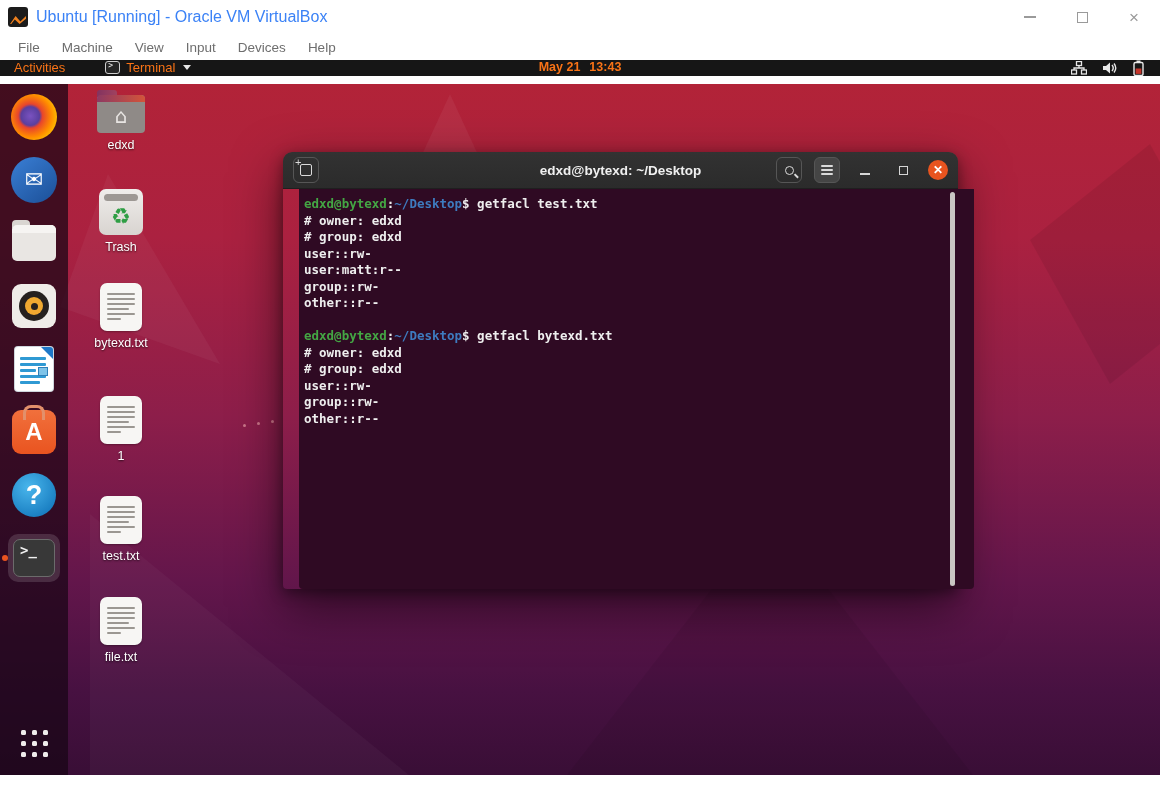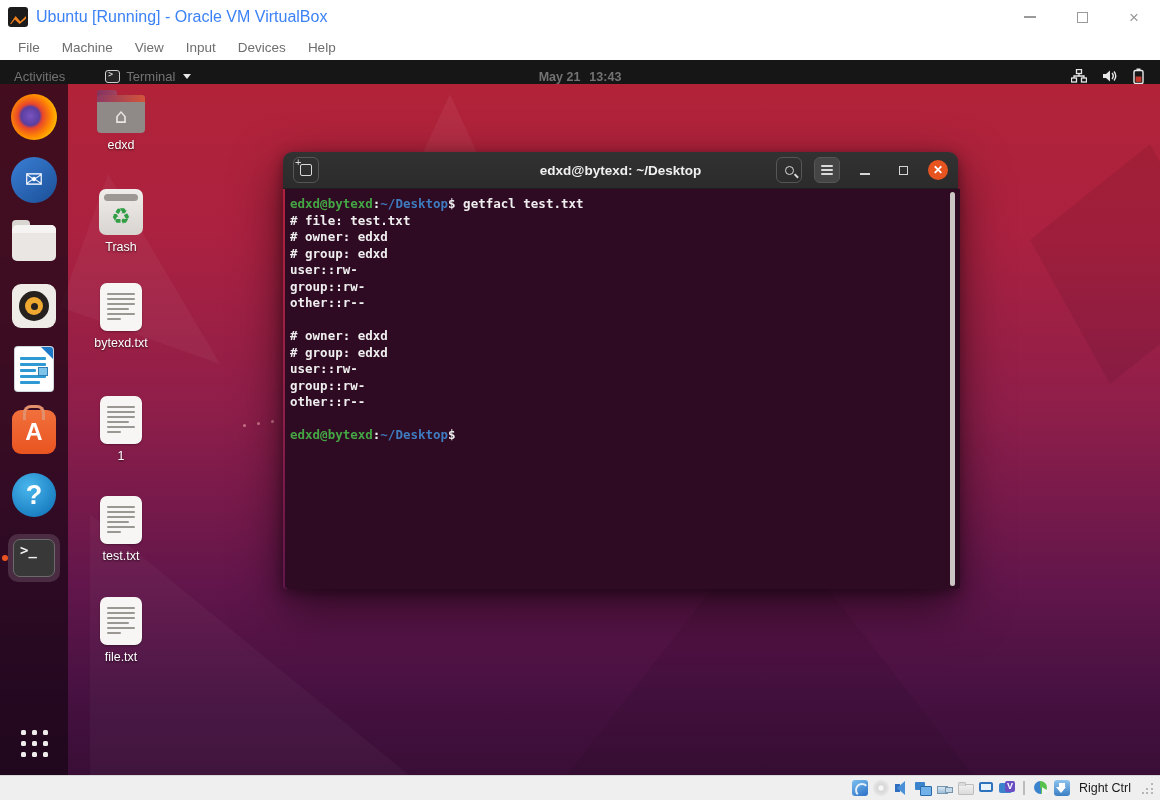--- a/index.html
+++ b/index.html
@@ -19,21 +19,21 @@
   .host-btn .close-x { font-size:17px; color:#9a9a9a; line-height:1; }
 
   
   .host-menubar { position:absolute; left:0; top:34px; width:100%; height:26px; background:#ffffff; display:flex; align-items:center; padding-left:8px; gap:2px; }
   .menu-item { color:#6e6e6e; font-size:13.5px; padding:3px 10px; }
 
   
   .guest { position:absolute; left:0; top:60px; width:1160px; height:715px; overflow:hidden; }
 
   
-  .gnome-topbar { position:absolute; left:0; top:0; width:100%; height:24px; background:#161616; display:flex; align-items:flex-end; color:#737373; font-size:13px; z-index:30; }
+  .gnome-topbar { position:absolute; left:0; top:0; width:100%; height:16px; background:#161616; display:flex; align-items:flex-start; color:#f97316; font-size:13px; z-index:30; }
   .activities { padding:0 14px; }
   .appmenu { display:flex; align-items:center; gap:6px; margin-left:26px; }
   .appmenu-termicon { width:15px; height:13px; border:1px solid #cfcfcf; border-radius:3px; position:relative; background:#262626; }
   .appmenu-termicon::before { content:">"; position:absolute; left:2px; top:-1px; font-size:8px; color:#eee; font-family:"DejaVu Sans Mono", monospace; }
   .caret-down { width:0; height:0; border-left:4px solid transparent; border-right:4px solid transparent; border-top:5px solid #e8e8e8; margin-left:2px; }
   .clock { position:absolute; left:50%; transform:translateX(-50%); display:flex; gap:9px; font-weight:bold; font-size:12.5px; }
   .tray { margin-left:auto; display:flex; align-items:center; gap:15px; padding-right:16px; }
 
   
   .wallpaper { position:absolute; left:0; top:24px; width:100%; height:691px; background:linear-gradient(180deg,#b22338 0%, #ab2140 22%, #8d1e4a 48%, #63164b 72%, #471141 88%, #390e36 100%); overflow:hidden; }
@@ -103,21 +103,21 @@
   .search-glyph::after { content:""; position:absolute; left:8px; top:8px; width:5px; height:1.5px; background:#dadada; transform:rotate(45deg); }
   .menu-glyph, .menu-glyph::before, .menu-glyph::after { width:12px; height:1.5px; background:#dadada; border-radius:1px; }
   .menu-glyph { position:relative; }
   .menu-glyph::before { content:""; position:absolute; top:-4px; left:0; }
   .menu-glyph::after { content:""; position:absolute; top:4px; left:0; }
   .term-right { margin-left:auto; display:flex; align-items:center; gap:12px; padding-right:10px; }
   .min-glyph { width:10px; height:1.5px; background:#d6d6d6; margin-top:8px; }
   .max-glyph { width:9px; height:9px; border:1.5px solid #d6d6d6; }
   .close-btn { width:20px; height:20px; border-radius:50%; background:#e8541f; display:flex; align-items:center; justify-content:center; }
   .close-btn span { color:#fff; font-size:12px; line-height:1; font-weight:bold; margin-top:-1px; }
-  .term-body { position:absolute; left:2px; top:37px; width:100%; height:400px; background:#2f0a23; padding:7px 32px 0 5px; overflow:hidden; border-radius:0 0 4px 4px; }
+  .term-body { position:absolute; left:16px; top:37px; width:100%; height:400px; background:#2f0a23; padding:7px 32px 0 5px; overflow:hidden; border-radius:0 0 4px 4px; }
   .tline { font-family:"DejaVu Sans Mono", monospace; font-size:12.5px; line-height:16.5px; font-weight:bold; white-space:pre; color:#eeeeee; }
   .c-g { color:#44a644; }
   .c-b { color:#3e7bbf; }
   .c-f { color:#eeeeee; }
   .term-scrollbar { position:absolute; right:3px; top:40px; width:5px; height:394px; background:#c9c6c3; border-radius:3px; }
 
   
   .host-statusbar { position:absolute; left:0; top:775px; width:100%; height:25px; background:#f0eff0; border-top:1px solid #d9d8d9; display:flex; align-items:center; justify-content:flex-end; gap:5px; padding-right:6px; }
   .sb-icon { width:16px; height:16px; position:relative; flex:0 0 auto; }
   .sb-hdd { border-radius:3px; background:linear-gradient(150deg,#7dc0f2,#2a6fc5); }
@@ -363,49 +363,34 @@
           <div class="tbtn">
               <span class="max-glyph"></span>
             </div>
           <div class="close-btn">
               <span>✕</span>
             </div>
         </div>
       </div>
       <div class="term-body">
           <div class="tline"><span class="c-g">edxd@bytexd</span><span class="c-f">:</span><span class="c-b">~/Desktop</span><span class="c-f">$ getfacl test.txt</span></div>
-          <div class="tline"><span class="c-f"># file: test.txt</span></div>
+          <div class="tline"><span class="c-f"># owner: edxd</span></div>
+          <div class="tline"><span class="c-f"># group: edxd</span></div>
+          <div class="tline"><span class="c-f">user::rw-</span></div>
+          <div class="tline"><span class="c-f">user:matt:r--</span></div>
+          <div class="tline"><span class="c-f">group::rw-</span></div>
+          <div class="tline"><span class="c-f">other::r--</span></div>
+          <div class="tline">&nbsp;</div>
+          <div class="tline"><span class="c-g">edxd@bytexd</span><span class="c-f">:</span><span class="c-b">~/Desktop</span><span class="c-f">$ getfacl bytexd.txt</span></div>
           <div class="tline"><span class="c-f"># owner: edxd</span></div>
           <div class="tline"><span class="c-f"># group: edxd</span></div>
           <div class="tline"><span class="c-f">user::rw-</span></div>
           <div class="tline"><span class="c-f">group::rw-</span></div>
           <div class="tline"><span class="c-f">other::r--</span></div>
           <div class="tline">&nbsp;</div>
-          <div class="tline"><span class="c-f"># owner: edxd</span></div>
-          <div class="tline"><span class="c-f"># group: edxd</span></div>
-          <div class="tline"><span class="c-f">user::rw-</span></div>
-          <div class="tline"><span class="c-f">group::rw-</span></div>
-          <div class="tline"><span class="c-f">other::r--</span></div>
-          <div class="tline">&nbsp;</div>
-          <div class="tline"><span class="c-g">edxd@bytexd</span><span class="c-f">:</span><span class="c-b">~/Desktop</span><span class="c-f">$</span></div>
         </div>
       <div class="term-scrollbar"></div>
     </div>
 
   </div>
 
-  <div class="host-statusbar">
-    <span class="sb-icon sb-hdd"></span>
-    <span class="sb-icon sb-cd"></span>
-    <span class="sb-icon sb-audio"></span>
-    <span class="sb-icon sb-net"></span>
-    <span class="sb-icon sb-usb"></span>
-    <span class="sb-icon sb-folder"></span>
-    <span class="sb-icon sb-display"></span>
-    <span class="sb-icon sb-record"></span>
-    <span class="sb-sep"></span>
-    <span class="sb-icon sb-mouse"></span>
-    <span class="sb-icon sb-kbd"></span>
-    <span class="host-key">Right Ctrl</span>
-    <span class="sb-grip"></span>
-  </div>
 
 </div>
 
 </body></html>

